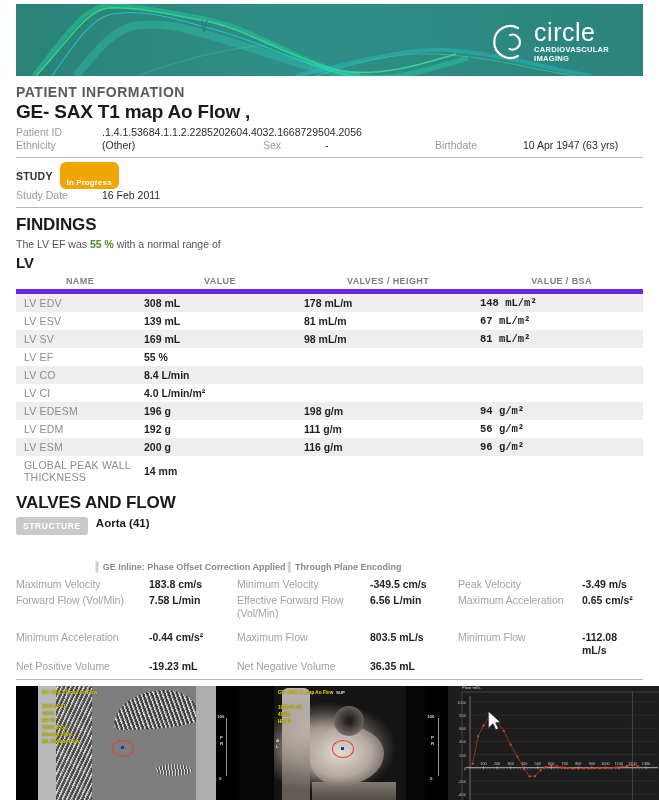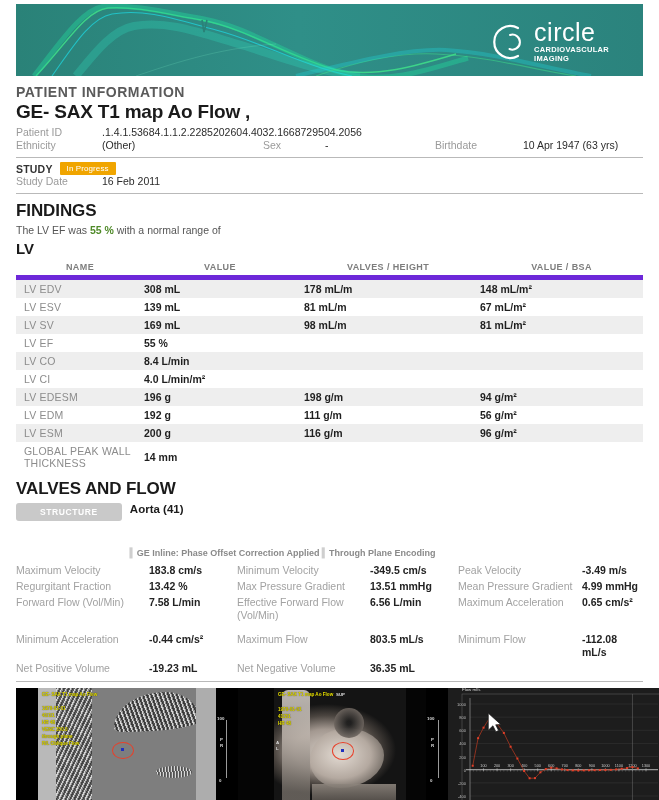--- a/index.html
+++ b/index.html
@@ -59,22 +59,22 @@
   .c3 { width:62px; flex:none; }
   .c4 { width:110px; flex:none; }
   .c5 { width:88px; flex:none; }
   .c6 { flex:1; }
 
   hr.rule { border:none; border-top:1px solid #b9b9b9; margin:5px 0 0 0; }
 
   .study-line { display:flex; align-items:center; gap:7px; margin-top:4px; }
   .study-title { font-size:10.5px; font-weight:bold; color:#333; letter-spacing:0.2px; }
   .badge {
-    background:#f0a500; color:#fff; font-size:8px; font-weight:normal;
-    padding:2px 7px 2px 7px; border-radius:1px; letter-spacing:0.1px;
+    background:#f0a500; color:#fff; font-size:8px; font-weight:bold;
+    padding:16px 7px 2px 7px; border-radius:6px; letter-spacing:0.1px;
   }
 
   h2.big {
     font-size:17px; font-weight:bold; color:#1a1a1a;
     margin:7px 0 3px 0; letter-spacing:-0.1px;
   }
   h3.sub {
     font-size:15px; font-weight:bold; color:#1a1a1a;
     margin:4px 0 2px 0;
   }
@@ -87,28 +87,28 @@
     text-align:center; font-size:9px; font-weight:bold; color:#7d7d7d;
     letter-spacing:0.4px; padding:3px 0 3px 8px; border-bottom:5px solid #6d28d9;
   }
   table.lv td {
     font-size:10.5px; padding:3px 0 3px 8px; vertical-align:middle;
   }
   table.lv tr.alt td { background:#eeeeee; }
   td.name { color:#8c8c8c; font-size:9.5px; letter-spacing:0.2px; width:120px; }
   td.val  { color:#1f1f1f; font-weight:bold; width:160px; }
   td.vh   { color:#1f1f1f; font-weight:bold; width:176px; }
-  td.vb   { color:#1f1f1f; font-weight:bold; }
+  td.vb   { color:#1f1f1f; font-weight:bold;font-family:Liberation Mono, monospace; }
   .colw1 { width:120px; } .colw2 { width:160px; } .colw3 { width:176px; }
 
   
   .struct-row { display:flex; align-items:flex-start; gap:8px; margin:4px 0 2px 0; }
   .struct-badge {
     background:#c9c9c9; color:#fff; font-size:8.5px; font-weight:bold;
-    letter-spacing:0.6px; padding:4px 24px; border-radius:3px; white-space:nowrap;
+    letter-spacing:0.6px; padding:4px 7px; border-radius:3px; white-space:nowrap;
   }
   .struct-name { font-size:11.5px; font-weight:bold; color:#1c1c1c; line-height:13px; }
   .struct-tags { font-size:9px; font-weight:bold; color:#8a8a8a; line-height:12px;margin-top:31px; }
   .struct-tags .sep { color:#cfcfcf; }
 
   table.flow { width:100%; border-collapse:collapse; margin-top:3px; }
   table.flow td { font-size:10.5px; padding:1.5px 0; vertical-align:top; line-height:13px; }
   table.flow td.fk { color:#a2a2a2; width:133px; }
   table.flow td.fv { color:#232323; font-weight:bold; width:88px; }
   table.flow td.fk2 { color:#a2a2a2; width:133px; }
@@ -304,28 +304,20 @@
 
     <table class="flow">
         <tbody id="flow-body">
           <tr>
             <td class="fk">Maximum Velocity</td>
             <td class="fv">183.8 cm/s</td>
             <td class="fk2">Minimum Velocity</td>
             <td class="fv2">-349.5 cm/s</td>
             <td class="fk3">Peak Velocity</td>
             <td class="fv3">-3.49 m/s</td>
-          </tr>
-          <tr>
-            <td class="fk">Regurgitant Fraction</td>
-            <td class="fv">13.42 %</td>
-            <td class="fk2">Max Pressure Gradient</td>
-            <td class="fv2">13.51 mmHg</td>
-            <td class="fk3">Mean Pressure Gradient</td>
-            <td class="fv3">4.99 mmHg</td>
           </tr>
           <tr>
             <td class="fk">Forward Flow (Vol/Min)</td>
             <td class="fv">7.58 L/min</td>
             <td class="fk2">Effective Forward Flow (Vol/Min)</td>
             <td class="fv2">6.56 L/min</td>
             <td class="fk3">Maximum Acceleration</td>
             <td class="fv3">0.65 cm/s²</td>
           </tr>
           <tr class="spacer-row">

